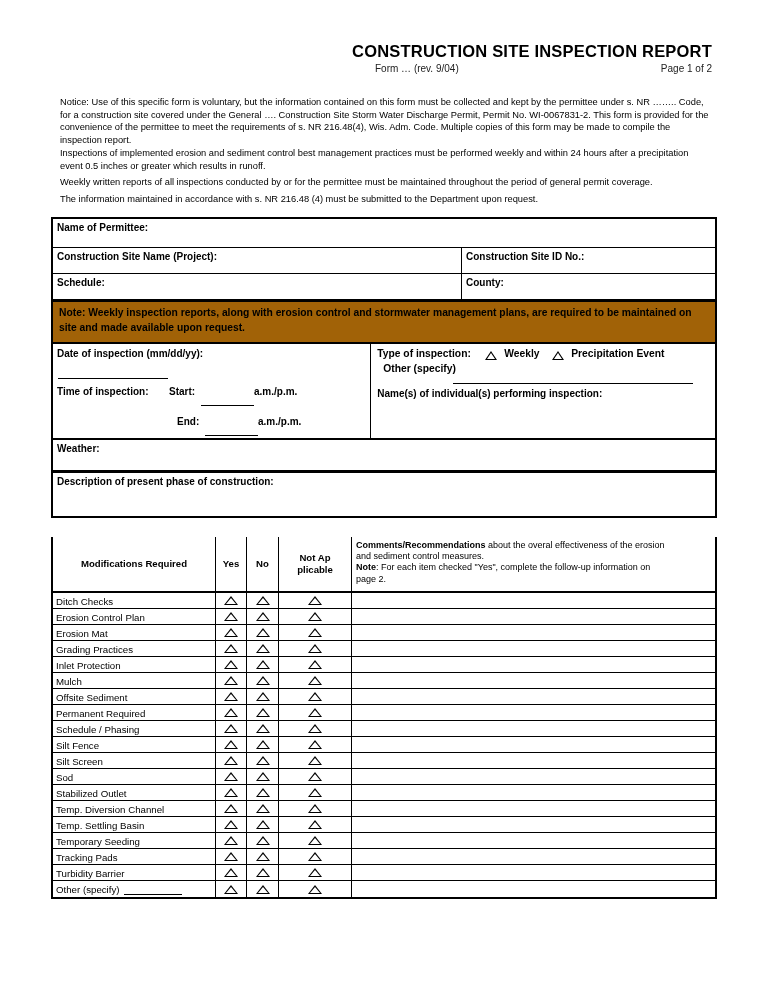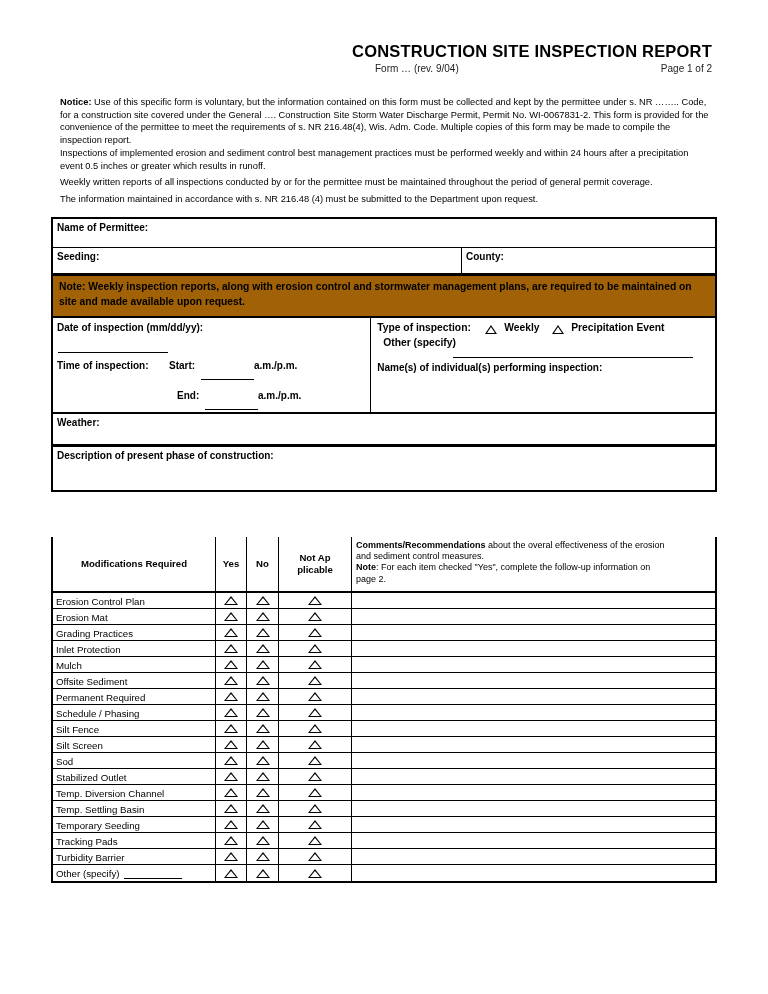--- a/index.html
+++ b/index.html
@@ -42,21 +42,21 @@
   .hdr-sub.right { left: 0; width: 712px; text-align: right; }
 
   
   .notice {
     position: absolute;
     left: 60px;
     width: 652px;
     font-size: 9.3px;
     line-height: 12.6px;
   }
-  .notice b { font-weight: bold; }
+  .notice b { font-weight: normal; }
   .np1 { top: 96px; }
   .np2 { top: 147px; }
   .np3 { top: 176px; }
   .np4 { top: 193px; }
 
   
   .tbl {
     position: absolute;
     left: 51px;
     top: 217px;
@@ -241,24 +241,32 @@
   <div class="notice np4">The information maintained in accordance with s. NR 216.48 (4) must be submitted to the Department upon request.</div>
 
   <div class="tbl">
 
     <div class="row r-permittee">
       <div class="cell" style="width:662px">
         <span>Name of Permittee:</span>
       </div>
     </div>
 
+    <div class="row r-site">
+      <div class="cell c-left splitleft">
+        <span>Construction Site Name (Project):</span>
+      </div>
+      <div class="cell c-right">
+        <span>Construction Site ID No.:</span>
+      </div>
+    </div>
 
     <div class="row r-loc">
       <div class="cell c-left splitleft">
-        <span>Seeding:</span>
+        <span>Schedule:</span>
       </div>
       <div class="cell c-right">
         <span>County:</span>
       </div>
     </div>
 
 
     <div class="row r-note">
       <div class="note-text">Note:  Weekly inspection reports, along with erosion control and stormwater management plans, are required to be maintained on site and made available upon request.</div>
     </div>
@@ -323,20 +331,35 @@
         <div><b>Comments/Recommendations</b><span> about the overal effectiveness of the erosion</span></div>
         <div>and sediment control measures.</div>
         <div><b>Note</b><span>: For each item checked "Yes", complete the follow-up information on</span></div>
         <div>page 2.</div>
       </div>
     </div>
 
     <div id="checklist-body">
         <div class="chk-row">
           <div class="col-item">
+            <span>Ditch Checks</span>
+          </div>
+          <div class="col-yes">
+            <span class="tri-sm"></span>
+          </div>
+          <div class="col-no">
+            <span class="tri-sm"></span>
+          </div>
+          <div class="col-na">
+            <span class="tri-sm"></span>
+          </div>
+          <div class="col-cmt"></div>
+        </div>
+        <div class="chk-row">
+          <div class="col-item">
             <span>Erosion Control Plan</span>
           </div>
           <div class="col-yes">
             <span class="tri-sm"></span>
           </div>
           <div class="col-no">
             <span class="tri-sm"></span>
           </div>
           <div class="col-na">
             <span class="tri-sm"></span>

